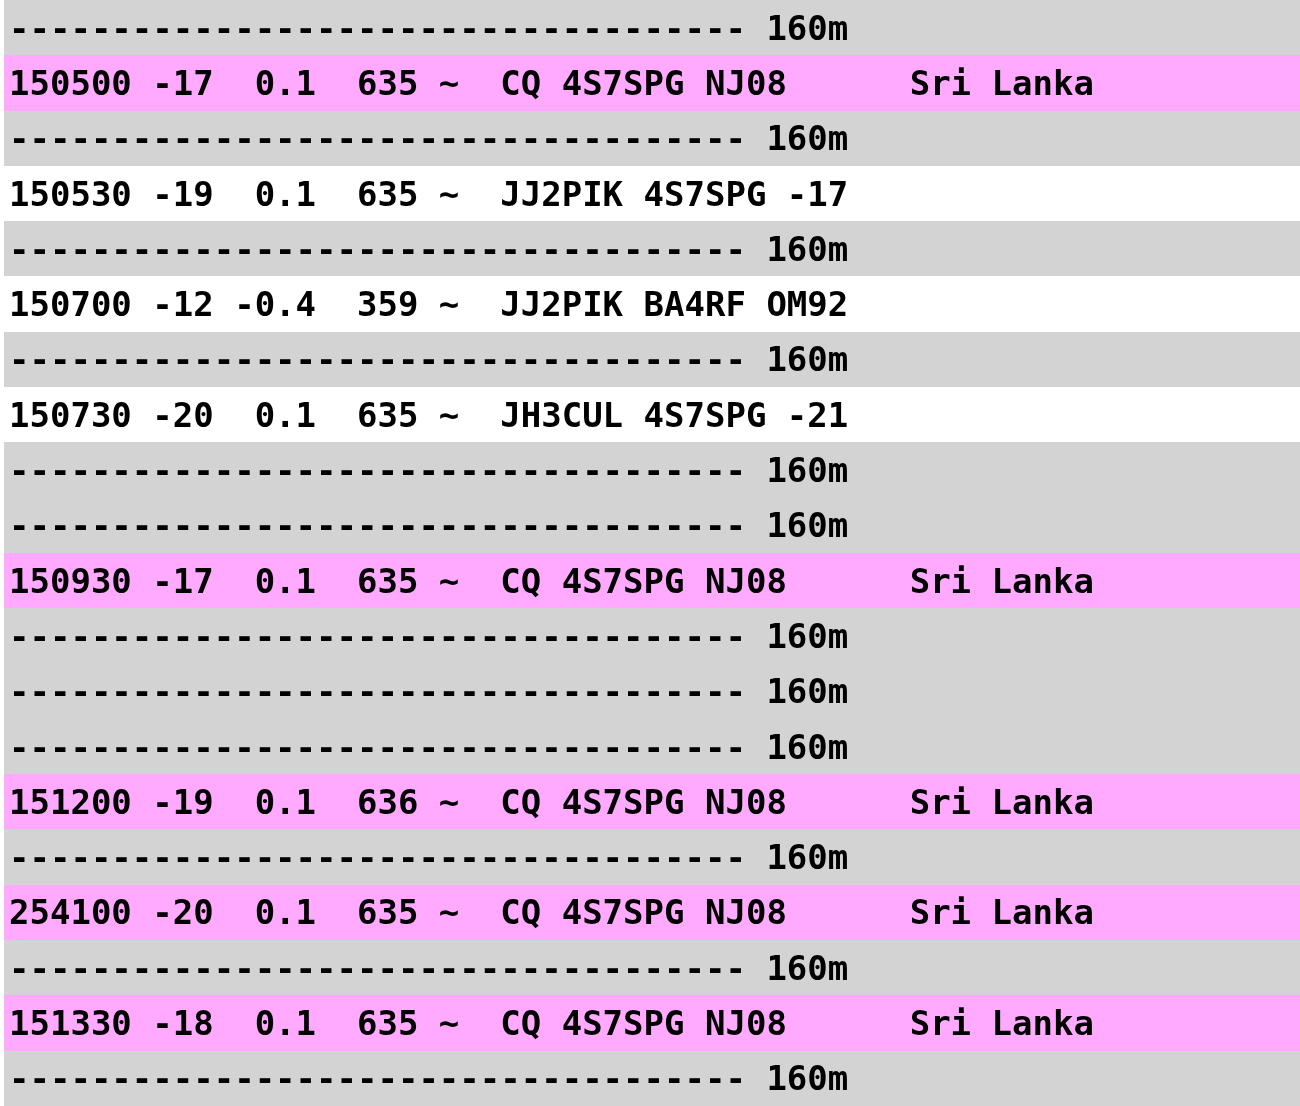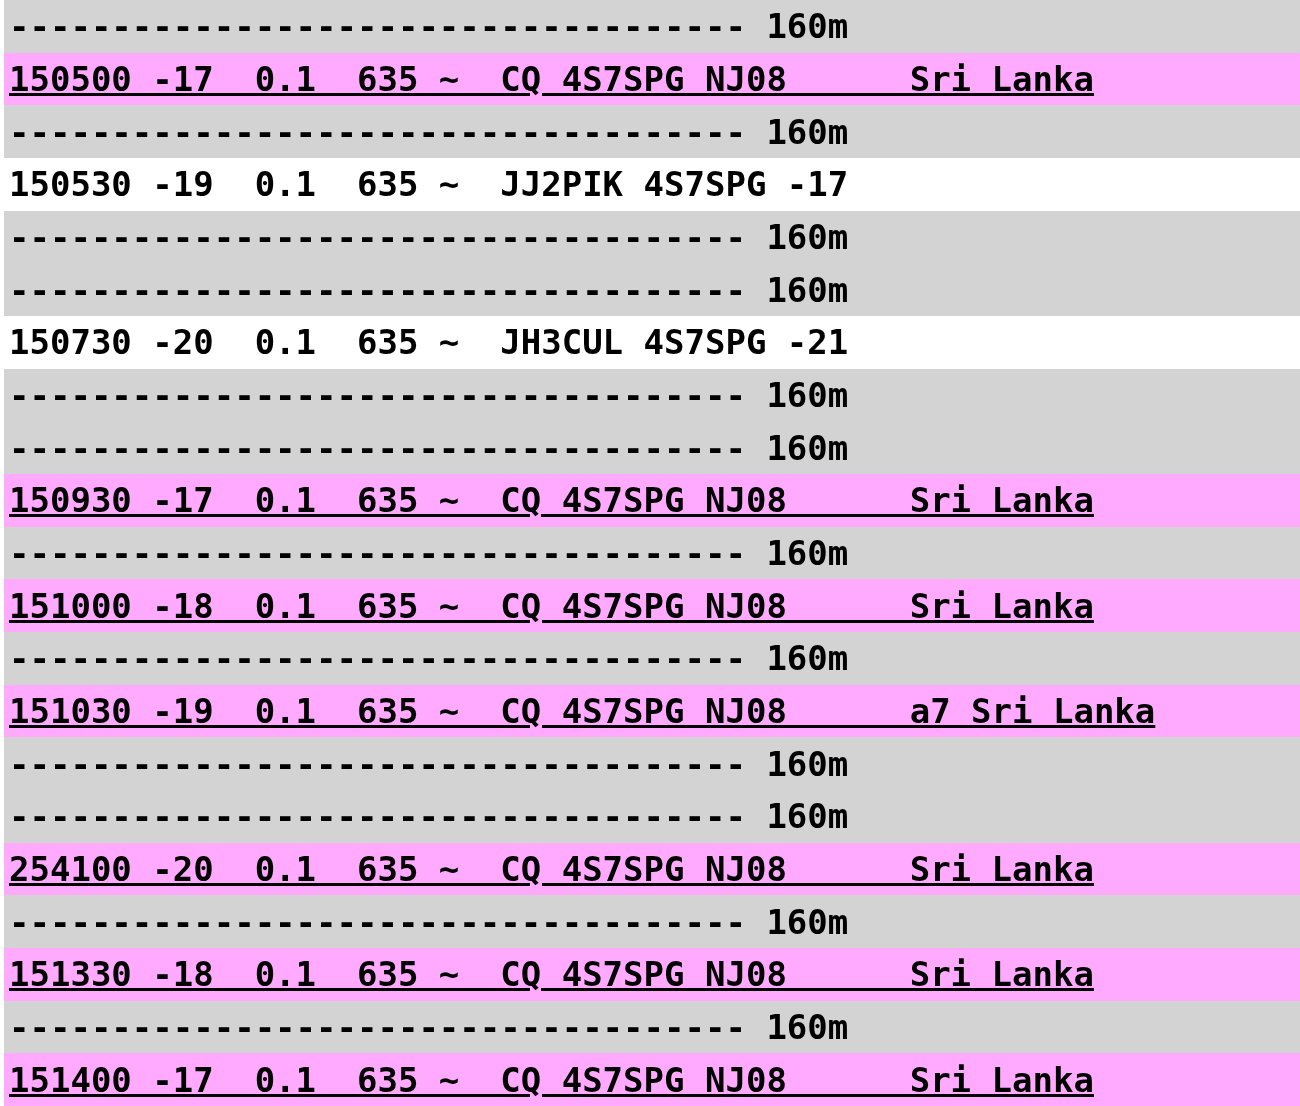--- a/index.html
+++ b/index.html
@@ -29,42 +29,41 @@
   }
   .row {
     flex: 1 1 0;
     display: flex;
     align-items: center;
     padding-left: 5px;
     white-space: pre;
     overflow: hidden;
   }
   .row.sep   { background: var(--separator-gray, #d3d3d3); }
-  .row.pink  { background: var(--highlight-pink, #ffaaff); text-decoration: underline; }
+  .row.pink  { background: var(--highlight-pink, #ffaaff); }
   .row.white { background: var(--row-white, #ffffff); }
   .line { white-space: pre; }
 </style>
 </head>
 <body>
 
 <div class="activity-pane">
   <div class="row sep"><span class="line">------------------------------------ 160m</span></div>
   <div class="row pink"><span class="line">150500 -17  0.1  635 ~  CQ 4S7SPG NJ08      Sri Lanka</span></div>
   <div class="row sep"><span class="line">------------------------------------ 160m</span></div>
   <div class="row white"><span class="line">150530 -19  0.1  635 ~  JJ2PIK 4S7SPG -17</span></div>
   <div class="row sep"><span class="line">------------------------------------ 160m</span></div>
+  <div class="row white"><span class="line">150700 -12 -0.4  359 ~  JJ2PIK BA4RF OM92</span></div>
   <div class="row sep"><span class="line">------------------------------------ 160m</span></div>
   <div class="row white"><span class="line">150730 -20  0.1  635 ~  JH3CUL 4S7SPG -21</span></div>
   <div class="row sep"><span class="line">------------------------------------ 160m</span></div>
   <div class="row sep"><span class="line">------------------------------------ 160m</span></div>
   <div class="row pink"><span class="line">150930 -17  0.1  635 ~  CQ 4S7SPG NJ08      Sri Lanka</span></div>
   <div class="row sep"><span class="line">------------------------------------ 160m</span></div>
-  <div class="row pink"><span class="line">151000 -18  0.1  635 ~  CQ 4S7SPG NJ08      Sri Lanka</span></div>
   <div class="row sep"><span class="line">------------------------------------ 160m</span></div>
-  <div class="row pink"><span class="line">151030 -19  0.1  635 ~  CQ 4S7SPG NJ08      a7 Sri Lanka</span></div>
   <div class="row sep"><span class="line">------------------------------------ 160m</span></div>
+  <div class="row pink"><span class="line">151200 -19  0.1  636 ~  CQ 4S7SPG NJ08      Sri Lanka</span></div>
   <div class="row sep"><span class="line">------------------------------------ 160m</span></div>
   <div class="row pink"><span class="line">254100 -20  0.1  635 ~  CQ 4S7SPG NJ08      Sri Lanka</span></div>
   <div class="row sep"><span class="line">------------------------------------ 160m</span></div>
   <div class="row pink"><span class="line">151330 -18  0.1  635 ~  CQ 4S7SPG NJ08      Sri Lanka</span></div>
   <div class="row sep"><span class="line">------------------------------------ 160m</span></div>
-  <div class="row pink"><span class="line">151400 -17  0.1  635 ~  CQ 4S7SPG NJ08      Sri Lanka</span></div>
 </div>
 
 </body></html>

